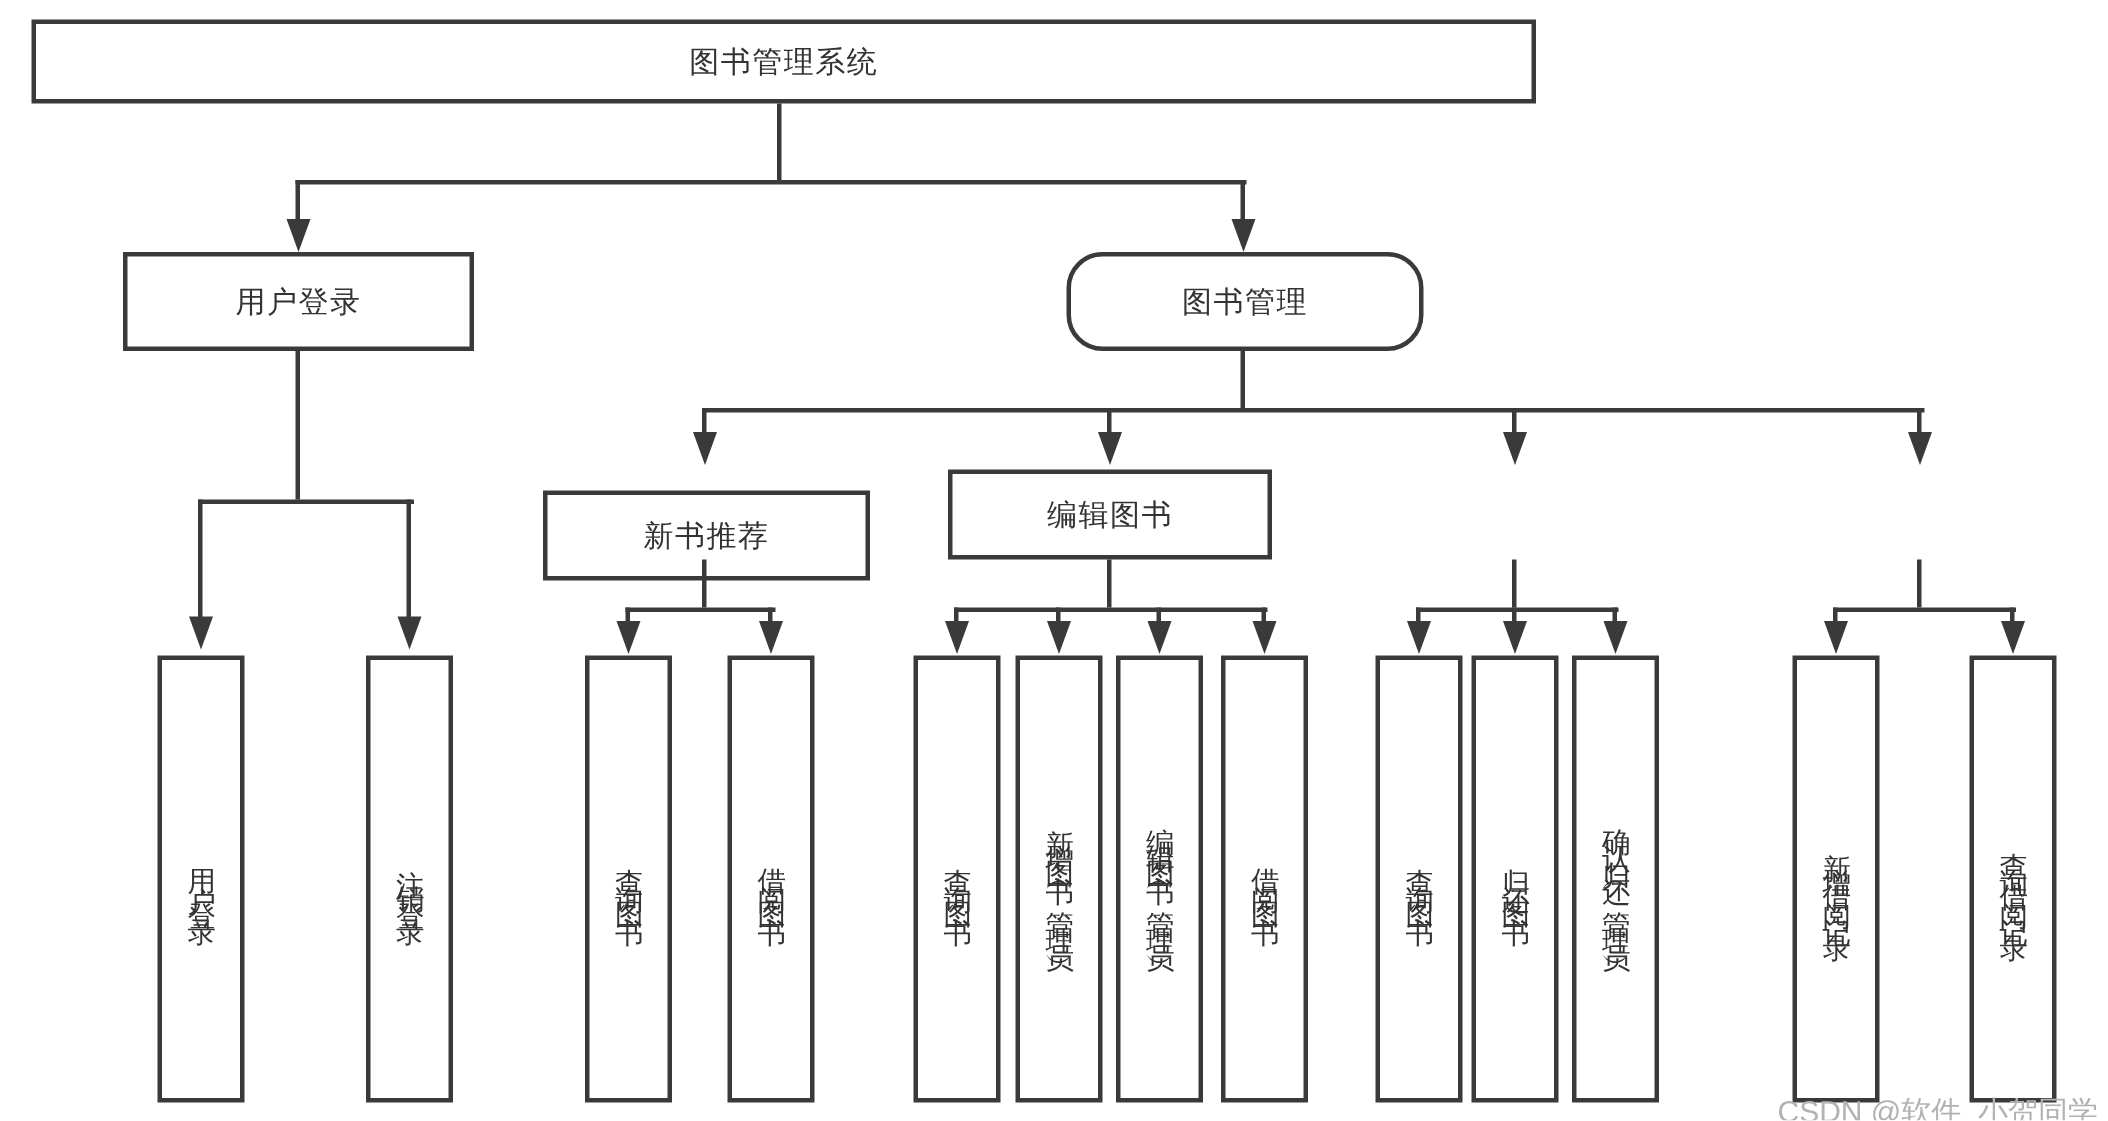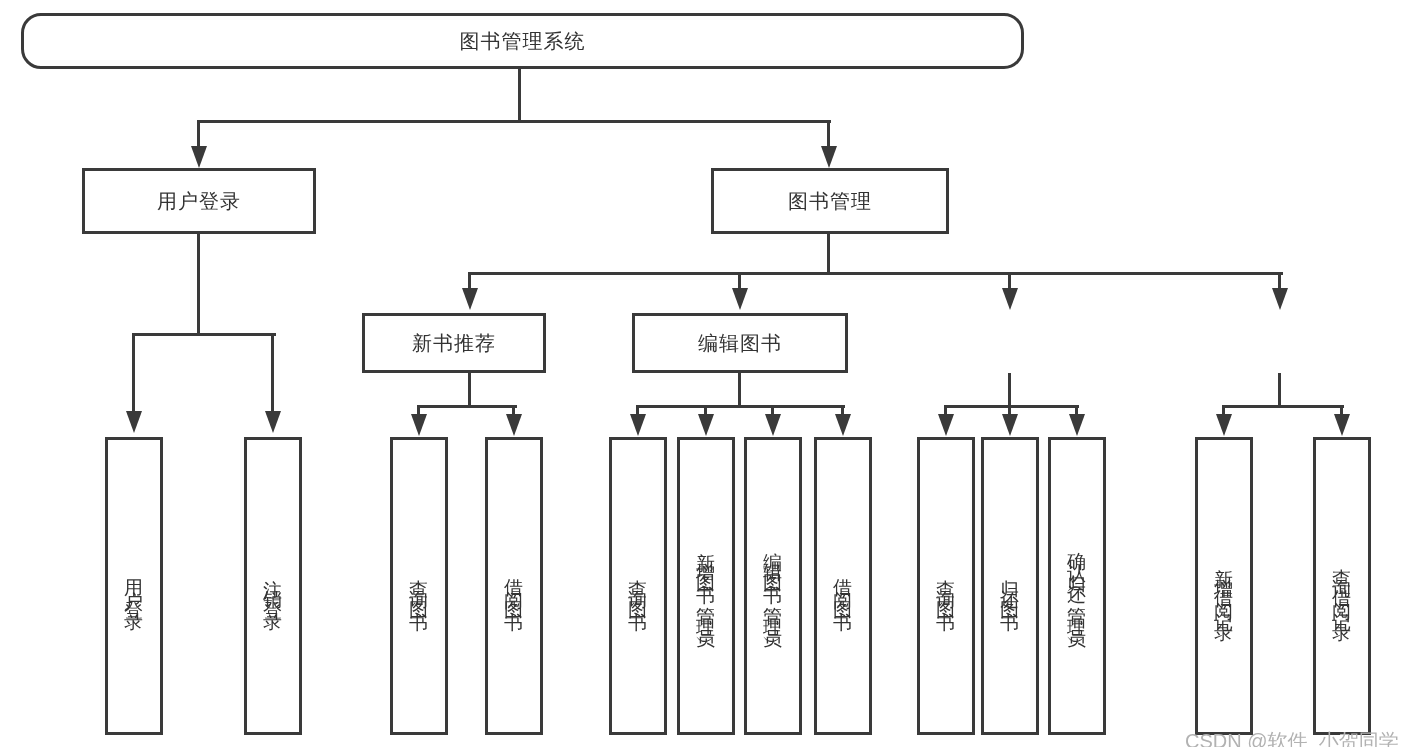--- a/index.html
+++ b/index.html
@@ -59,27 +59,27 @@
     z-index:5;
     white-space:nowrap;
     margin-top:12px;
   }
 </style>
 </head>
 <body>
 
 <div class="canvas">
 
-  <div class="node" style="left:21px;top:13px;width:1003px;height:56px;border-radius:20px;">图书管理系统</div>
+  <div class="node" style="left:21px;top:13px;width:1003px;height:56px;">图书管理系统</div>
 
   <div class="node" style="left:82px;top:168px;width:234px;height:66px;">用户登录</div>
 
-  <div class="node" style="left:711px;top:168px;width:238px;height:66px;">图书管理</div>
-
-  <div class="node" style="left:362px;top:313px;width:184px;height:60px;">新书推荐</div>
+  <div class="node" style="left:711px;top:168px;width:238px;height:66px;border-radius:24px;">图书管理</div>
+
+  <div class="node" style="left:362px;top:327px;width:218px;height:60px;">新书推荐</div>
 
   <div class="node" style="left:632px;top:313px;width:216px;height:60px;">编辑图书</div>
 
 
 
   <div class="leaf" style="left:105px;top:437px;width:58px;height:298px;">
     <span>用户登录</span>
   </div>
   <div class="leaf" style="left:244px;top:437px;width:58px;height:298px;">
     <span>注销登录</span>

